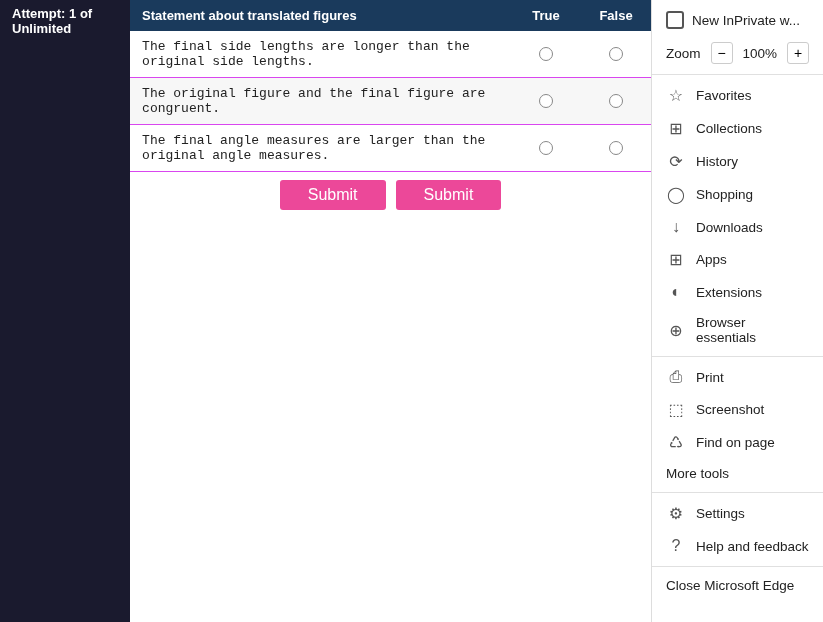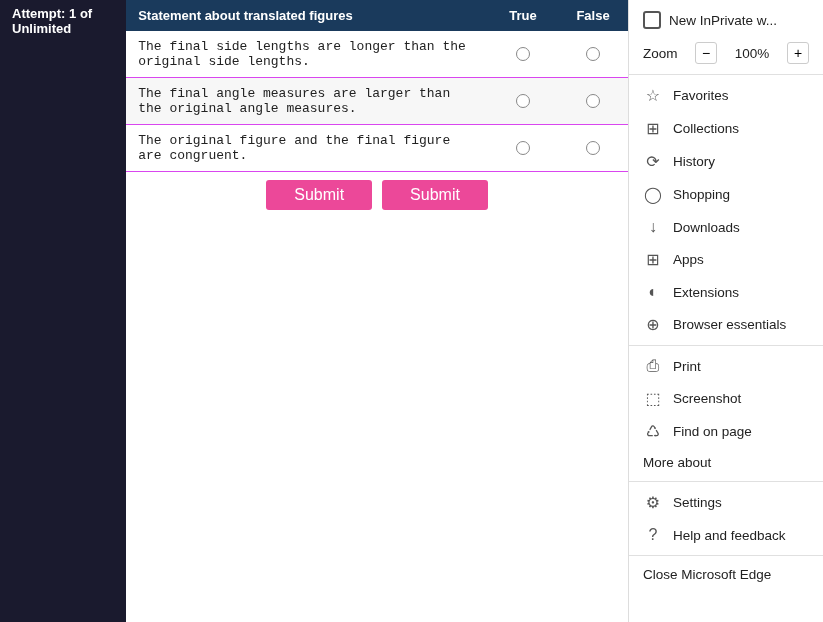--- a/index.html
+++ b/index.html
@@ -109,21 +109,21 @@
       color: #fff;
       border: none;
       padding: 6px 28px;
       border-radius: 3px;
       cursor: pointer;
       font-size: 16px;
     }
 
     
     .edge-menu {
-      width: 195px;
+      width: 172px;
       background: #fff;
       border-left: 1px solid #ddd;
       display: flex;
       flex-direction: column;
       padding-top: 4px;
       box-shadow: -2px 0 6px rgba(0,0,0,0.12);
       overflow-y: auto;
       height: 622px;
     }
 
@@ -270,30 +270,30 @@
       <tr>
       <td>The final side lengths are longer than the original side lengths.</td>
       <td>
         <span class="radio-circle"></span>
       </td>
       <td>
         <span class="radio-circle"></span>
       </td>
     </tr>
           <tr>
-      <td>The final angle measures are larger than the original angle measures.</td>
+      <td>The original figure and the final figure are congruent.</td>
       <td>
         <span class="radio-circle"></span>
       </td>
       <td>
         <span class="radio-circle"></span>
       </td>
     </tr>
           <tr>
-      <td>The original figure and the final figure are congruent.</td>
+      <td>The final angle measures are larger than the original angle measures.</td>
       <td>
         <span class="radio-circle"></span>
       </td>
       <td>
         <span class="radio-circle"></span>
       </td>
     </tr>
         </tbody>
     </table>
     <div class="table-footer">
@@ -370,21 +370,21 @@
     <span class="icon">⬚</span>
     <span>Screenshot</span>
   </div>
 
   <div class="menu-item">
     <span class="icon">♺</span>
     <span>Find on page</span>
   </div>
 
   <div class="more-tools-label">
-    <span>More about</span>
+    <span>More tools</span>
   </div>
 
   <div class="menu-separator"></div>
 
   <div class="menu-item">
     <span class="icon">⚙</span>
     <span>Settings</span>
   </div>
 
   <div class="menu-item">

